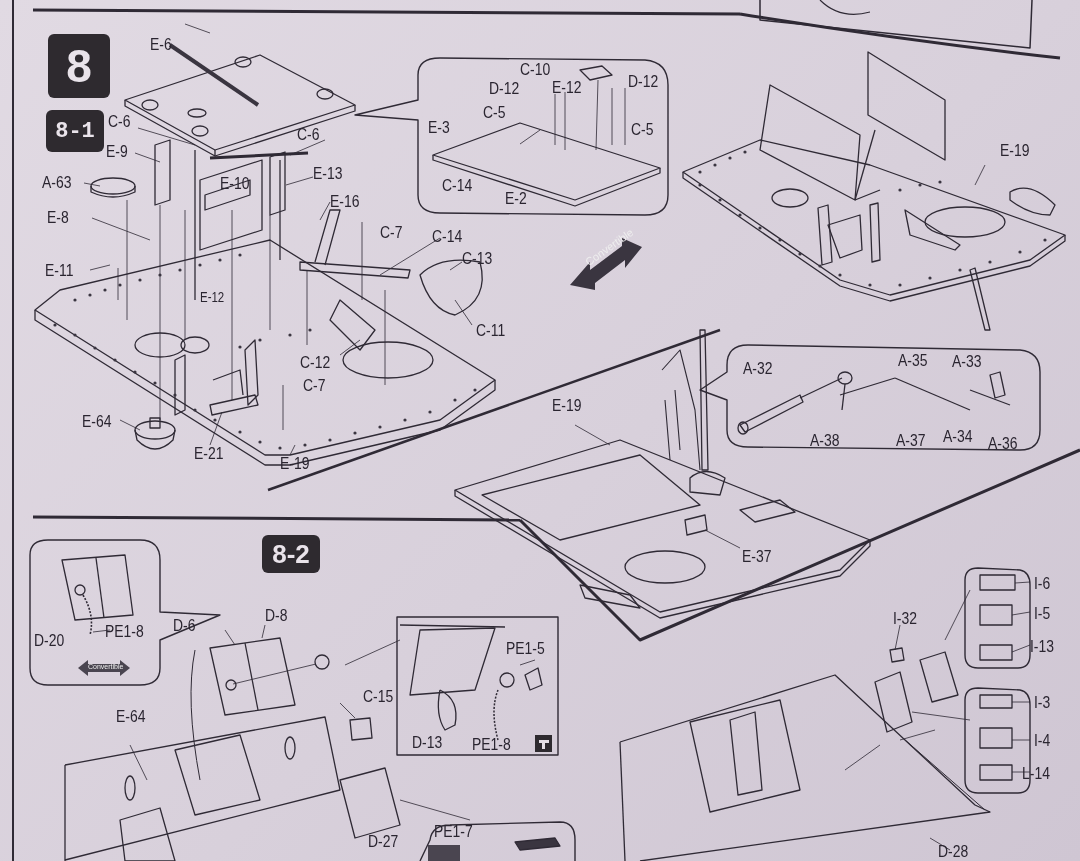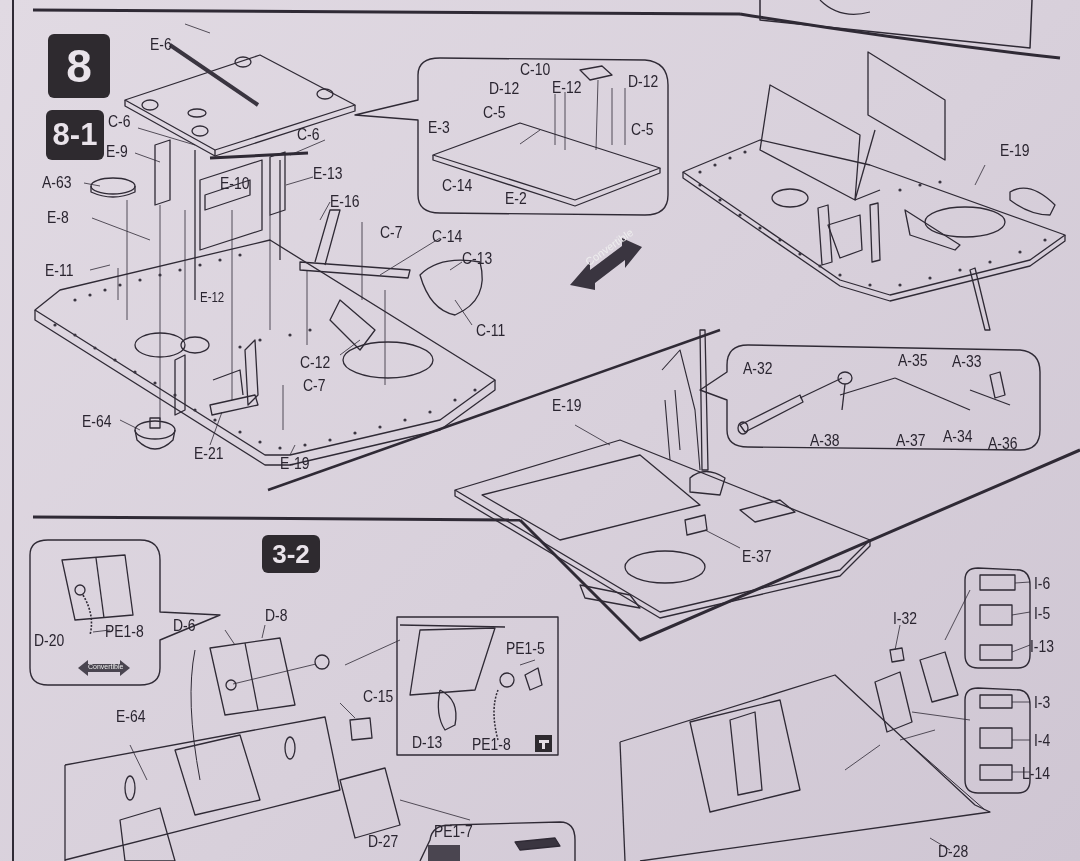--- a/index.html
+++ b/index.html
@@ -286,22 +286,22 @@
     <polygon points="78,668 88,660 88,664 120,664 120,660 130,668 120,676 120,672 88,672 88,676" fill="#4a4550"></polygon>
   </g>
 
   <g>
     <rect x="535" y="735" width="17" height="17" fill="#2e2a2f"></rect>
     <path d="M539 740 L549 740 L549 743 L545 743 L545 749 L542 749 L542 743 L539 743 Z" fill="#e5dfe6"></path>
   </g>
 </svg>
 
 <div class="step" style="left:48px;top:34px;width:62px;height:64px;font-size:46px;">8</div>
-<div class="step" style="left:46px;top:110px;width:58px;height:50px;font-size:31px;">8-1</div>
-<div class="step" style="left:262px;top:535px;width:58px;height:38px;font-size:26px;">3-2</div>
+<div class="step" style="left:46px;top:110px;width:58px;height:42px;font-size:22px;font-family:Liberation Mono, monospace;">8-1</div>
+<div class="step" style="left:262px;top:535px;width:58px;height:38px;font-size:26px;">8-2</div>
 
 <div class="conv" style="left:583px;top:258px;transform:rotate(-35deg);transform-origin:left top;font-size:11px;">Convertible</div>
 <div class="conv" style="left:88px;top:663px;font-size:7px;">Convertible</div>
 
 <div class="lbl" style="left:150px;top:36px;">E-6</div>
 <div class="lbl" style="left:108px;top:113px;">C-6</div>
 <div class="lbl" style="left:297px;top:126px;">C-6</div>
 <div class="lbl" style="left:106px;top:143px;">E-9</div>
 <div class="lbl" style="left:42px;top:174px;">A-63</div>
 <div class="lbl" style="left:220px;top:175px;">E-10</div>

